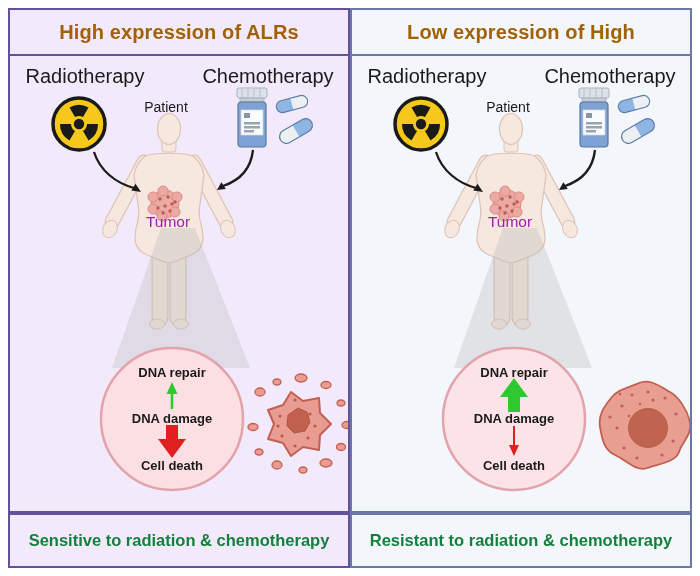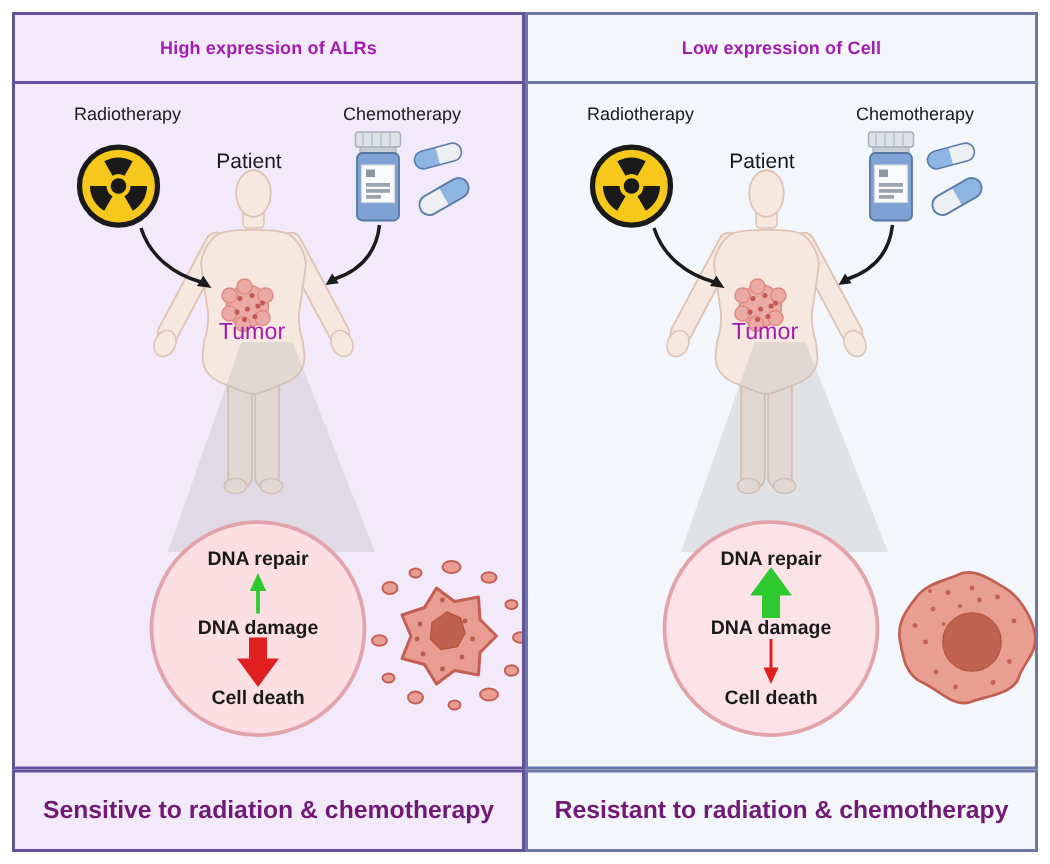--- a/index.html
+++ b/index.html
@@ -5,37 +5,37 @@
   html,body { margin:0; padding:0; }
   body { font-family:"Liberation Sans", sans-serif; background:#ffffff; }
   .figure { position:relative; width:700px; height:576px; background:#ffffff; overflow:hidden; }
   .panel { position:absolute; top:8px; width:342px; height:560px; display:flex; flex-direction:column; box-sizing:border-box; }
   .panel-left  { left:8px; }
   .panel-right { left:350px; }
   .panel-header {
     box-sizing:border-box; height:48px; flex:0 0 48px;
     border:2px solid var(--bc); background:var(--bg);
     display:flex; align-items:center; justify-content:center;
-    font-size:12px; font-weight:bold; color:#a21caf; letter-spacing:.1px;
+    font-size:20px; font-weight:bold; color:#a16207; letter-spacing:.1px;
   }
   .panel-main {
     box-sizing:border-box; height:457px; flex:0 0 457px; position:relative;
     border:2px solid var(--bc); border-top:none; background:var(--bg);
     overflow:hidden;
   }
   .panel-main svg { position:absolute; left:0; top:0; }
   .panel-footer {
     box-sizing:border-box; height:55px; flex:0 0 55px;
     border:2px solid var(--bc); border-top:2px solid var(--bc); margin-top:0;
     background:var(--bg);
     display:flex; align-items:center; justify-content:center;
-    font-size:16.5px; font-weight:bold; color:#701a75;
+    font-size:16.5px; font-weight:bold; color:#15803d;
   }
   .lbl { position:absolute; transform:translate(-50%,-50%); white-space:nowrap; color:#1a1a1a; }
-  .lbl-therapy { font-size:12px; }
+  .lbl-therapy { font-size:20px; }
   .lbl-patient { font-size:14px; }
   .lbl-tumor   { font-size:15.5px; color:#a21caf; }
   .lbl-circle  { font-size:13px;font-weight:bold; }
 </style>
 </head>
 <body>
 
 <div class="figure">
 
   <div class="panel panel-left" style="--bg: #f2eafb; --bc: #63519c;">
@@ -171,21 +171,21 @@
       <div class="lbl lbl-therapy" style="left:258px; top:20px;">Chemotherapy</div>
       <div class="lbl lbl-tumor" style="left:158px; top:166px;">Tumor</div>
       <div class="lbl lbl-circle" style="left:162px; top:316px;">DNA repair</div>
       <div class="lbl lbl-circle" style="left:162px; top:362px;">DNA damage</div>
       <div class="lbl lbl-circle" style="left:162px; top:409px;">Cell death</div>
     </div>
     <div class="panel-footer">Sensitive to radiation &amp; chemotherapy</div>
   </div>
 
   <div class="panel panel-right" style="--bg: #f3f6fb; --bc: #6b77a5;">
-    <div class="panel-header">Low expression of Cell</div>
+    <div class="panel-header">Low expression of High</div>
     <div class="panel-main">
       <svg width="338" height="455" viewBox="0 0 338 455">
         <g stroke-linecap="round">
           <rect x="152" y="80" width="14" height="16" rx="3" fill="#f6e7df" stroke="#ddc3b5" stroke-width="1"></rect>
           <line x1="134" y1="106" x2="102" y2="166" stroke="#ddc3b5" stroke-width="15"></line>
           <line x1="134" y1="106" x2="102" y2="166" stroke="#f6e7df" stroke-width="12.5"></line>
           <line x1="184" y1="106" x2="216" y2="166" stroke="#ddc3b5" stroke-width="15"></line>
           <line x1="184" y1="106" x2="216" y2="166" stroke="#f6e7df" stroke-width="12.5"></line>
           <ellipse cx="100" cy="173" rx="7" ry="9" fill="#f6e7df" stroke="#ddc3b5" stroke-width="1" transform="rotate(25 100 173)"></ellipse>
           <ellipse cx="218" cy="173" rx="7" ry="9" fill="#f6e7df" stroke="#ddc3b5" stroke-width="1" transform="rotate(-25 218 173)"></ellipse>

